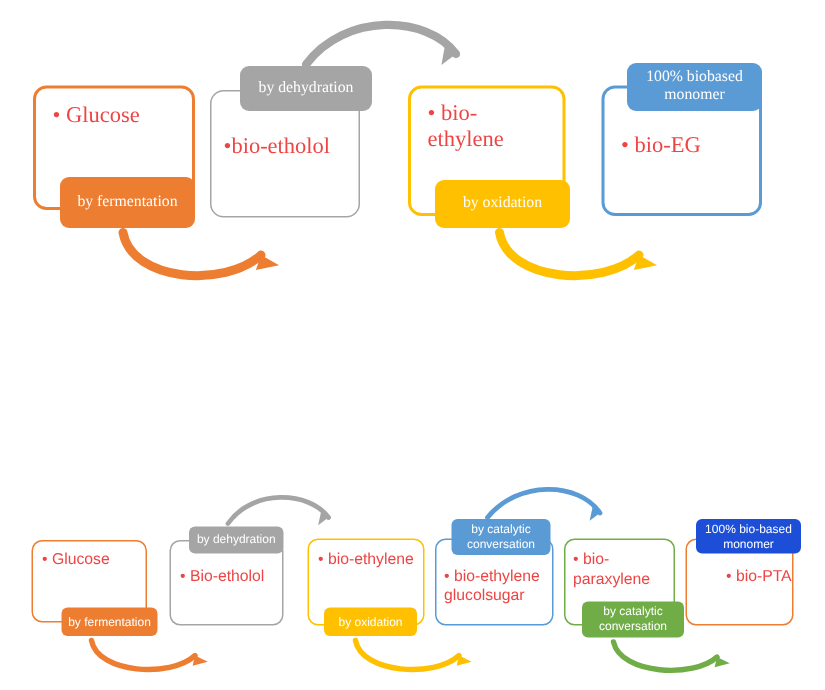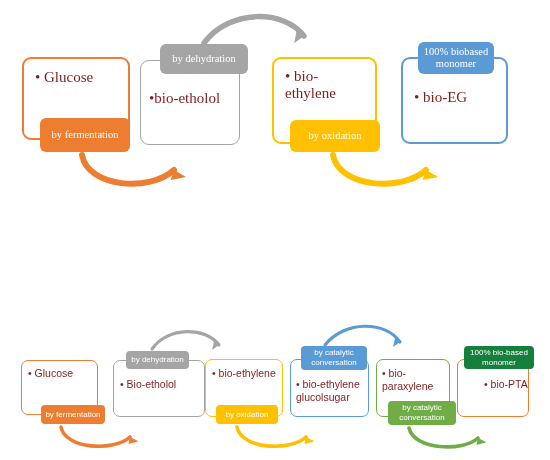--- a/index.html
+++ b/index.html
@@ -32,21 +32,21 @@
     background: #ffffff;
     border-style: solid;
     border-width: 2px;
     border-radius: 9px;
   }
   .node.thin { border-width: 1.5px; padding-left: 40px; }
   .node-label {
     position: absolute;
     box-sizing: border-box;
     white-space: pre-line;
-    color: #7f1d1d;
+    color: #ef4444;
   }
   
   .top .node-label {
     font-family: "Liberation Serif", serif;
     font-size: 15px;
     line-height: 1.12;
   }
   
   .bot .node-label {
     font-family: "Liberation Sans", sans-serif;
@@ -101,21 +101,21 @@
     <div class="node" style="left:401px; top:57px; width:107px; height:87px; border-color:#5B9BD5;padding-left:21px;">
       <div class="node-label" style="left:11px; top:30px; width:95px;">• bio-EG</div>
     </div>
 
     <div class="badge" style="left:40px; top:118px; width:90px; height:34px; background:#ED7D31;">by fermentation</div>
 
     <div class="badge" style="left:160px; top:44px; width:88px; height:30px; background:#A5A5A5;">by dehydration</div>
 
     <div class="badge" style="left:290px; top:120px; width:90px; height:32px; background:#FFC000;">by oxidation</div>
 
-    <div class="badge" style="left:418px; top:42px; width:76px; height:32px; background:#5B9BD5;">100% biobased
+    <div class="badge" style="left:418px; top:42px; width:90px; height:32px; background:#5B9BD5;">100% biobased
 monomer</div>
 
     <svg class="svg-layer" viewBox="0 0 550 460">
 
       <g>
         <path d="M 82 155 C 88 188, 150 192, 174 170" stroke="#ED7D31" stroke-width="6" fill="none" stroke-linecap="round"></path>
         <path d="M 174 170 L 166 177 L 181 182 Z" fill="#ED7D31" transform="rotate(-30 174 170)"></path>
       </g>
 
       <g>
@@ -129,21 +129,21 @@
       </g>
     </svg>
   </div>
 
   <div class="bot">
 
     <div class="node thin" style="left:21px; top:360px; width:77px; height:55px; border-color:#ED7D31; border-radius:7px;">
       <div class="node-label" style="left:6px; top:6px; width:70px;">• Glucose</div>
     </div>
 
-    <div class="node thin" style="left:113px; top:360px; width:92px; height:57px; border-color:#A5A5A5; border-radius:7px;">
+    <div class="node thin" style="left:113px; top:360px; width:76px; height:57px; border-color:#A5A5A5; border-radius:7px;">
       <div class="node-label" style="left:6px; top:17px; width:70px;">• Bio-etholol</div>
     </div>
 
     <div class="node thin" style="left:205px; top:359px; width:78px; height:58px; border-color:#FFC000; border-radius:7px;">
       <div class="node-label" style="left:6px; top:7px; width:72px;">• bio-ethylene</div>
     </div>
 
     <div class="node thin" style="left:290px; top:359px; width:79px; height:58px; border-color:#5B9BD5; border-radius:7px;">
       <div class="node-label" style="left:5px; top:18px; width:74px;">• bio-ethylene
   glucolsugar</div>
@@ -163,21 +163,21 @@
     <div class="badge" style="left:126px; top:351px; width:63px; height:18px; background:#A5A5A5;">by dehydration</div>
 
     <div class="badge" style="left:216px; top:405px; width:62px; height:19px; background:#FFC000;">by oxidation</div>
 
     <div class="badge" style="left:301px; top:346px; width:66px; height:24px; background:#5B9BD5;">by catalytic
 conversation</div>
 
     <div class="badge" style="left:388px; top:401px; width:68px; height:24px; background:#70AD47;">by catalytic
 conversation</div>
 
-    <div class="badge" style="left:464px; top:346px; width:70px; height:23px; background:#15803d;">100% bio-based
+    <div class="badge" style="left:464px; top:346px; width:70px; height:23px; background:#1d4ed8;">100% bio-based
 monomer</div>
 
     <svg class="svg-layer" viewBox="0 0 550 460">
 
       <g>
         <path d="M 61 427 C 65 449, 114 452, 130 437" stroke="#ED7D31" stroke-width="3.6" fill="none" stroke-linecap="round"></path>
         <path d="M 130 437 L 125 442 L 135 445 Z" fill="#ED7D31" transform="rotate(-32 130 437)"></path>
       </g>
 
       <g>

